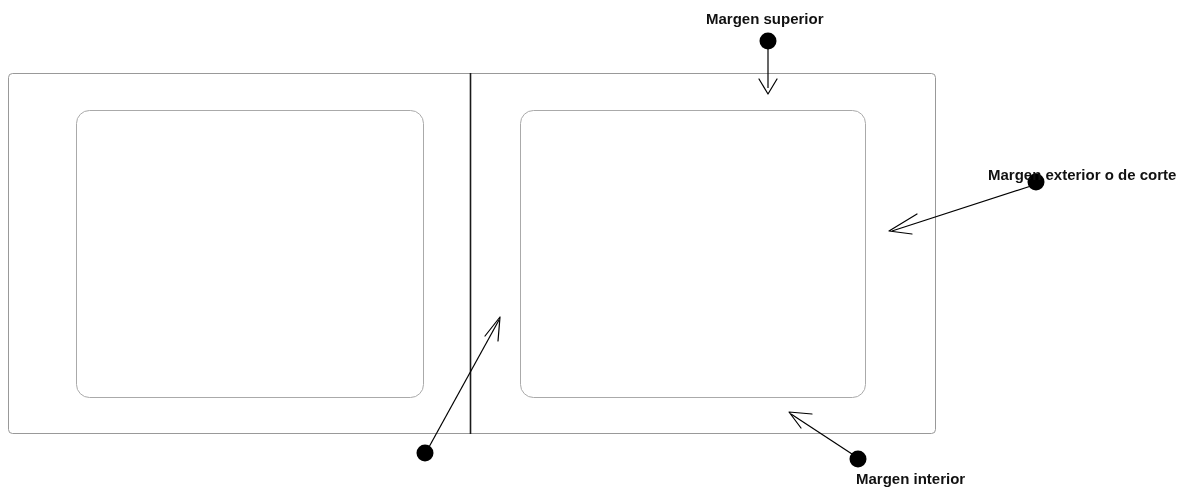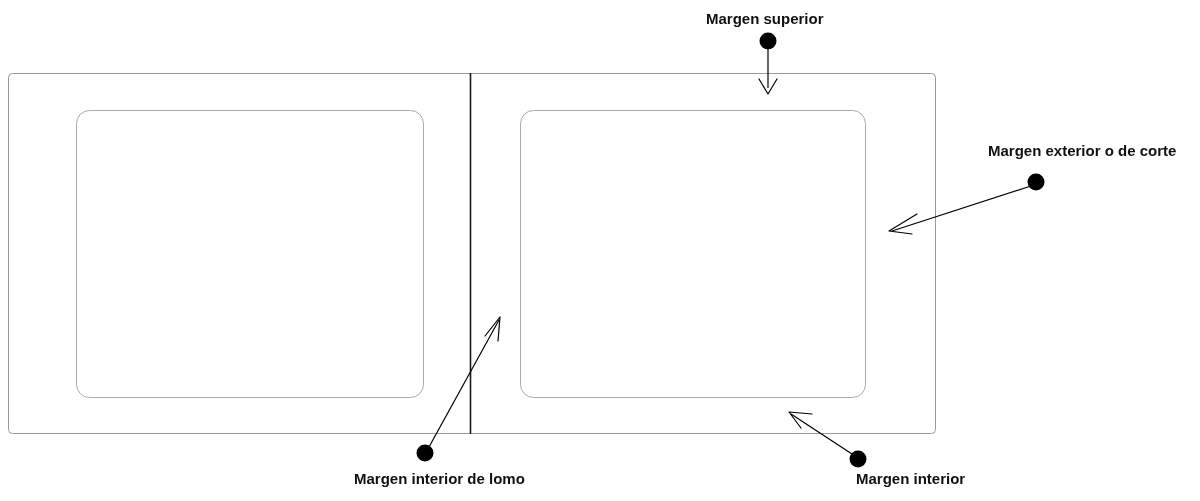--- a/index.html
+++ b/index.html
@@ -33,21 +33,21 @@
     position: absolute;
     font-family: "Liberation Sans", sans-serif;
     font-weight: bold;
     font-size: 15px;
     line-height: 18px;
     color: #111111;
     white-space: nowrap;
     letter-spacing: 0px;
   }
   .label-top       { left: 706px; top: 10px; }
-  .label-outer     { left: 988px; top: 142px; }
+  .label-outer     { left: 988px; top: 166px; }
   .label-gutter    { left: 354px; top: 470px; }
   .label-bottom    { left: 856px; top: 470px; }
 </style>
 </head>
 <body>
 
 <div id="diagram-root">
 
   <svg id="diagram-svg" viewBox="0 0 1200 501" xmlns="http://www.w3.org/2000/svg">
 
@@ -82,17 +82,16 @@
       <path d="M 812 414 L 789 412 L 801 428" fill="none" stroke="#000000" stroke-width="1.2" stroke-linecap="round" stroke-linejoin="round"></path>
       <circle cx="858" cy="459" r="8.5" fill="#000000"></circle>
     </g>
 
   </svg>
 
   <div class="label label-top">Margen superior</div>
 
   <div class="label label-outer">Margen exterior o de corte</div>
 
-  <div class="label label-gutter">Margen interior de lomo</div>
 
   <div class="label label-bottom">Margen interior</div>
 
 </div>
 
 </body></html>

